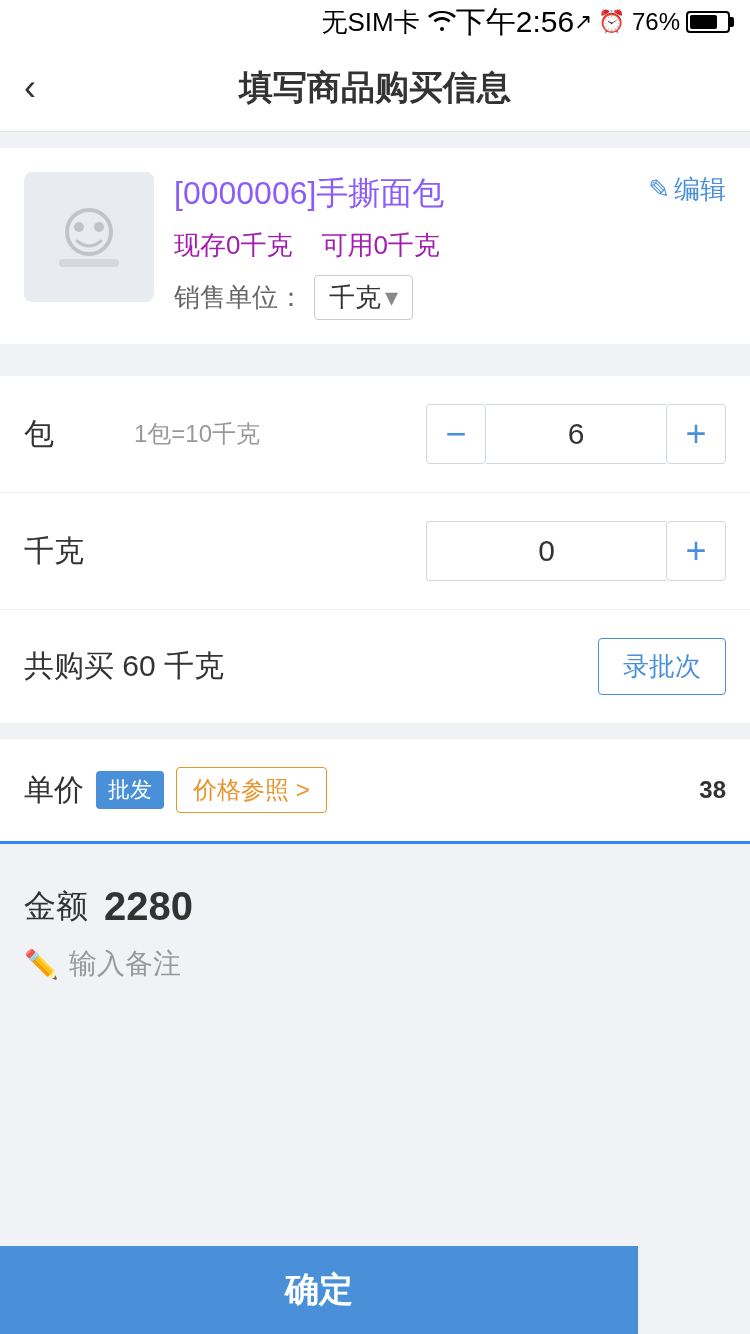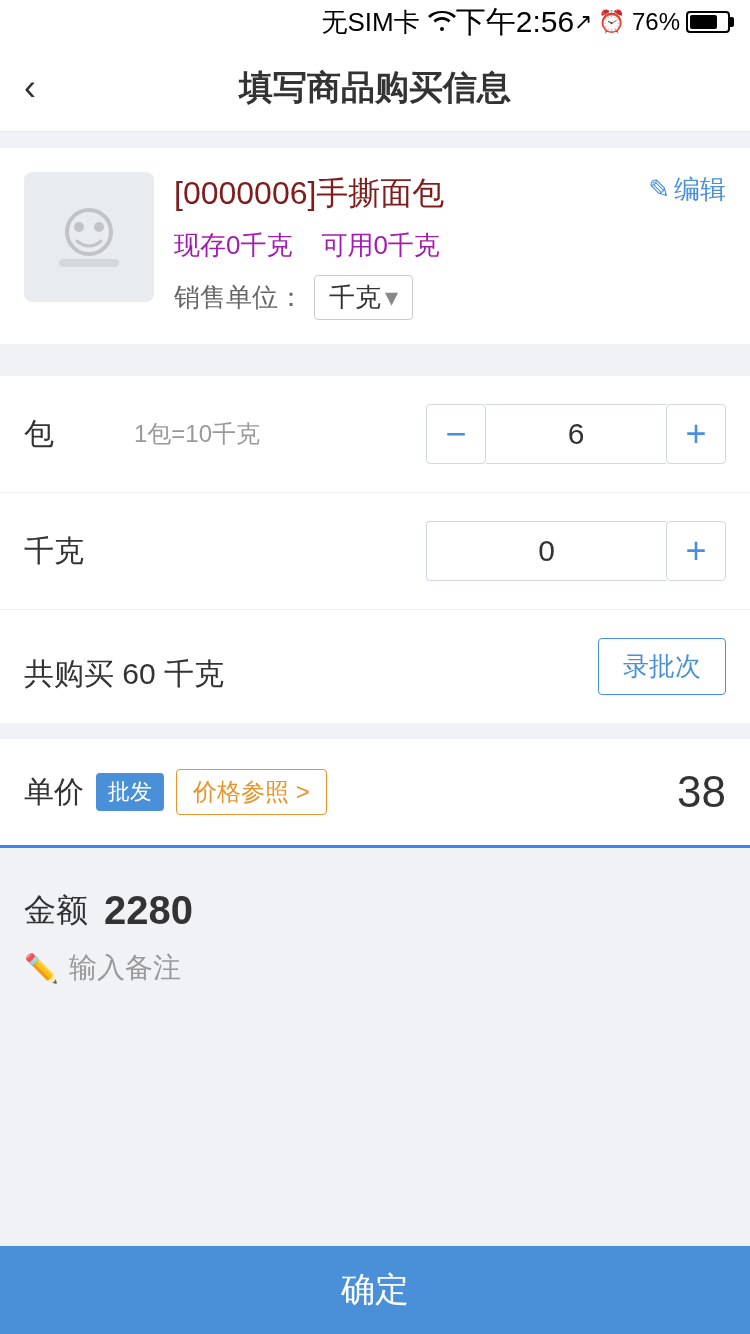--- a/index.html
+++ b/index.html
@@ -101,21 +101,21 @@
     .product-logo {
       width: 80px;
       height: 80px;
       opacity: 0.4;
     }
     .product-info {
       flex: 1;
     }
     .product-name {
       font-size: 32px;
-      color: #7f1d1d;
+      color: #8b5cf6;
       font-weight: 500;
       margin-bottom: 12px;
     }
     .product-stock {
       font-size: 26px;
       color: #a21caf;
       margin-bottom: 12px;
     }
     .product-unit-row {
       display: flex;
@@ -201,21 +201,21 @@
       color: #333;
       background: #fff;
     }
     .qty-btn-right {
       border-radius: 4px;
     }
 
     
     .total-row {
       display: flex;
-      align-items: flex-end;
+      align-items: center;
       justify-content: space-between;
       padding: 28px 24px;
       background: #fff;
     }
     .total-label {
       font-size: 30px;
       color: #333;
     }
     .record-batch-btn {
       border: 1px solid #4a90d9;
@@ -262,23 +262,23 @@
       padding: 6px 16px;
       border-radius: 4px;
       background: #fff;
       cursor: pointer;
       display: flex;
       align-items: center;
       gap: 4px;
     }
     .price-value {
       margin-left: auto;
-      font-size: 44px;
-      color: #333;
-      font-weight: 400;
+      font-size: 24px;
+      color: #333;
+      font-weight: 700;
     }
 
     
     .amount-section {
       background: #f0f2f5;
       padding: 40px 24px 20px 24px;
     }
     .amount-row {
       display: flex;
       align-items: center;
@@ -308,26 +308,26 @@
     .note-text {
       font-size: 28px;
       color: #999;
     }
 
     
     .confirm-btn {
       position: fixed;
       bottom: 0;
       left: 0;
-      width: 750px;
+      width: 638px;
       height: 88px;
       background: #4a90d9;
       color: #fff;
       font-size: 34px;
-      font-weight: 400;
+      font-weight: 700;
       border: none;
       cursor: pointer;
       display: flex;
       align-items: center;
       justify-content: center;
     }
   </style>
 </head>
 <body>
 

